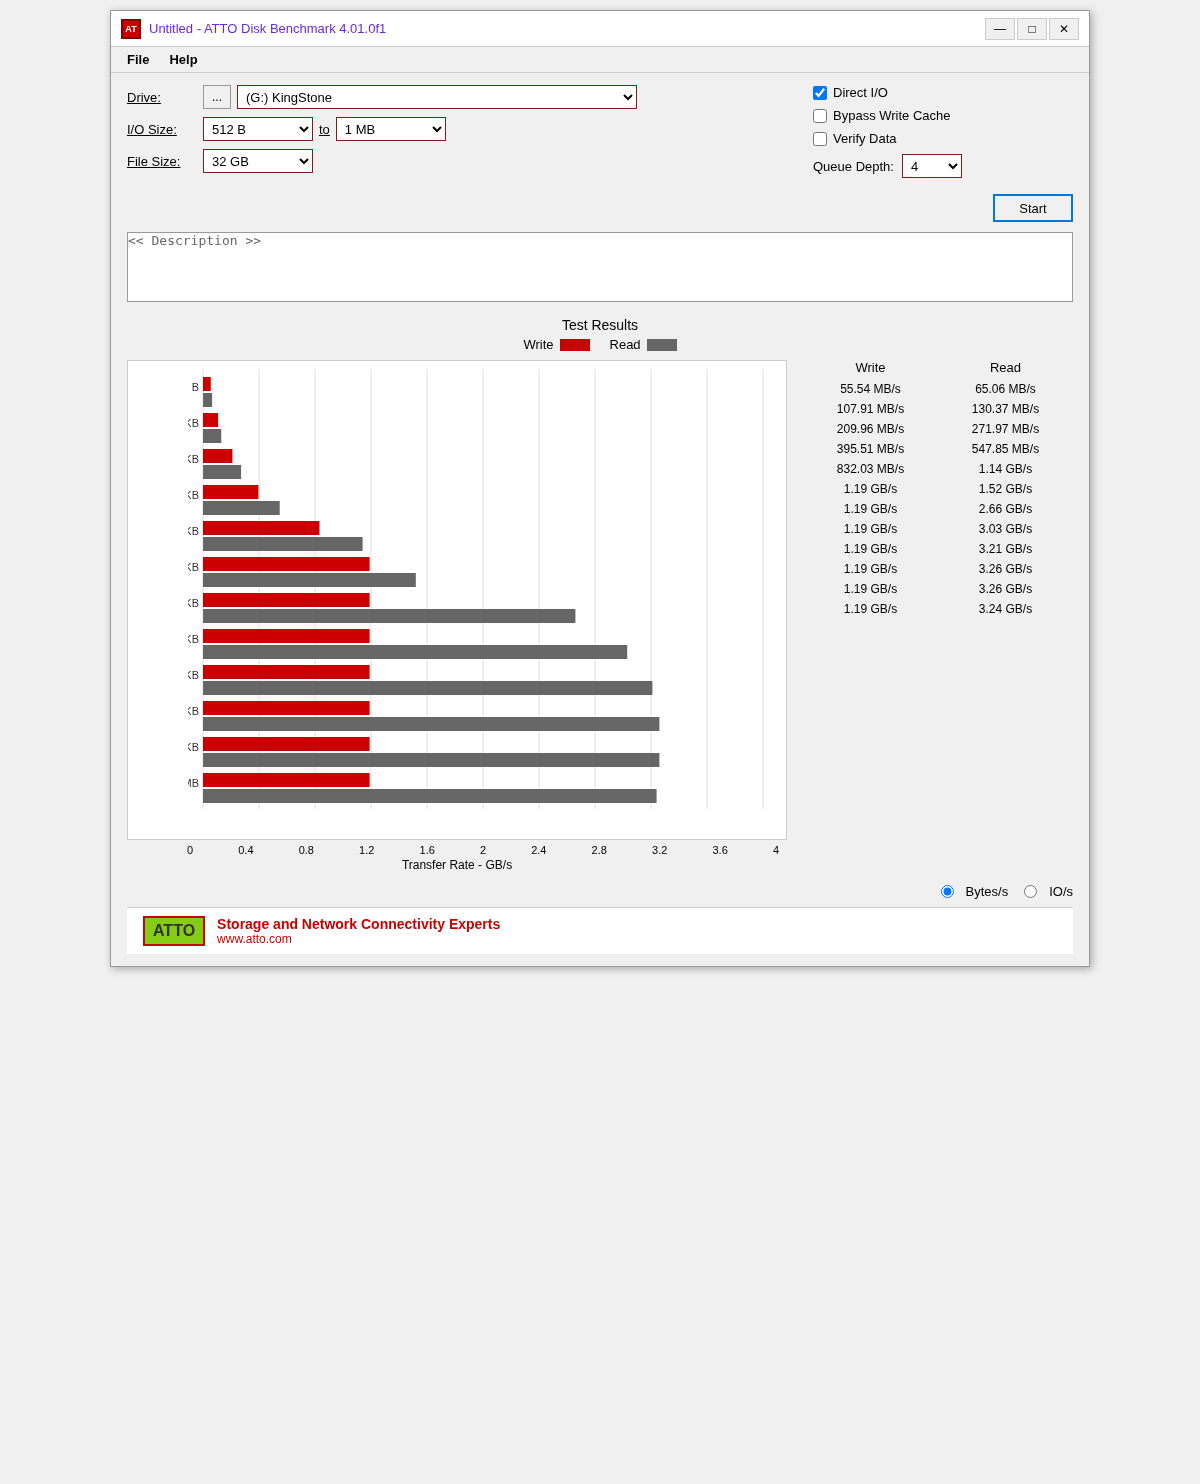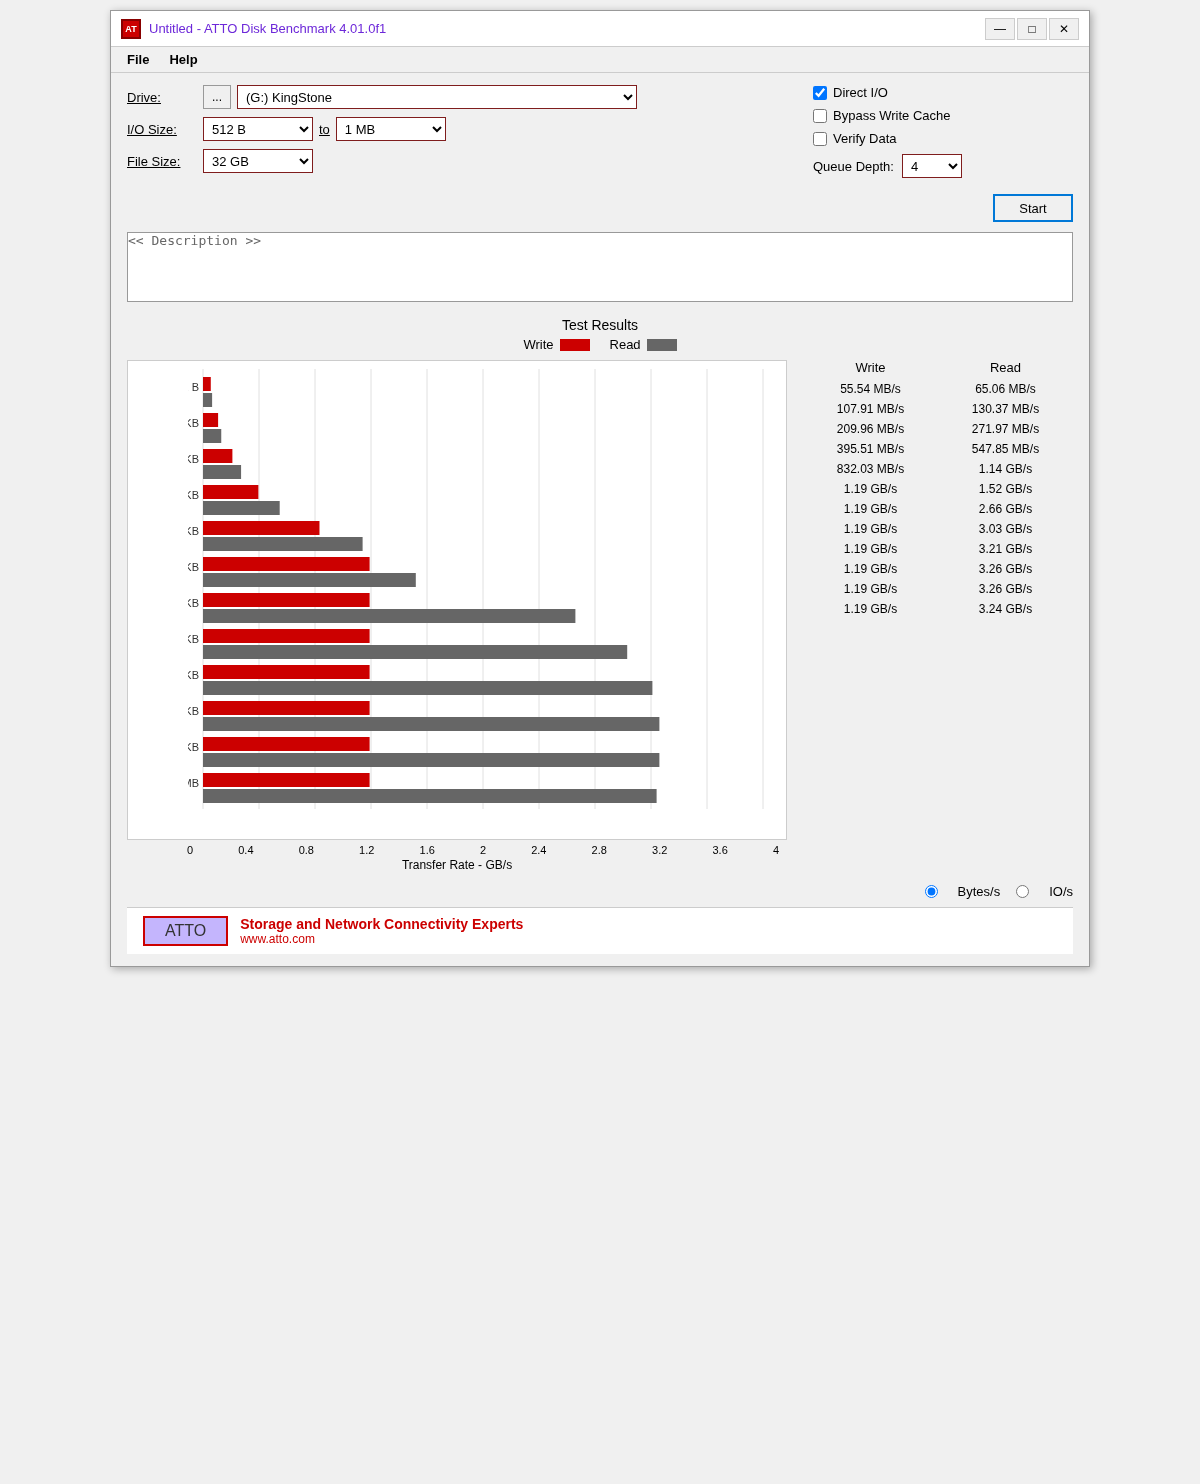--- a/index.html
+++ b/index.html
@@ -255,38 +255,38 @@
       gap: 20px;
     }
     .radio-group {
       display: flex;
       align-items: center;
       gap: 16px;
     }
     .radio-item {
       display: flex;
       align-items: center;
-      gap: 20px;
+      gap: 12px;
       font-size: 13px;
     }
     .atto-banner {
       background: #f0f0f0;
       border-top: 1px solid #ccc;
       padding: 8px 16px;
       display: flex;
       align-items: center;
       gap: 12px;
       margin-top: 8px;
       background: white;
     }
     .atto-logo {
-      background: #c4b5fd;
+      background: #84cc16;
       border: 2px solid #cc0000;
-      padding: 4px 20px;
-      font-weight: normal;
+      padding: 4px 8px;
+      font-weight: bold;
       font-size: 16px;
       color: #333;
     }
     .atto-text {
       flex: 1;
     }
     .atto-tagline {
       color: #cc0000;
       font-weight: bold;
       font-size: 14px;

